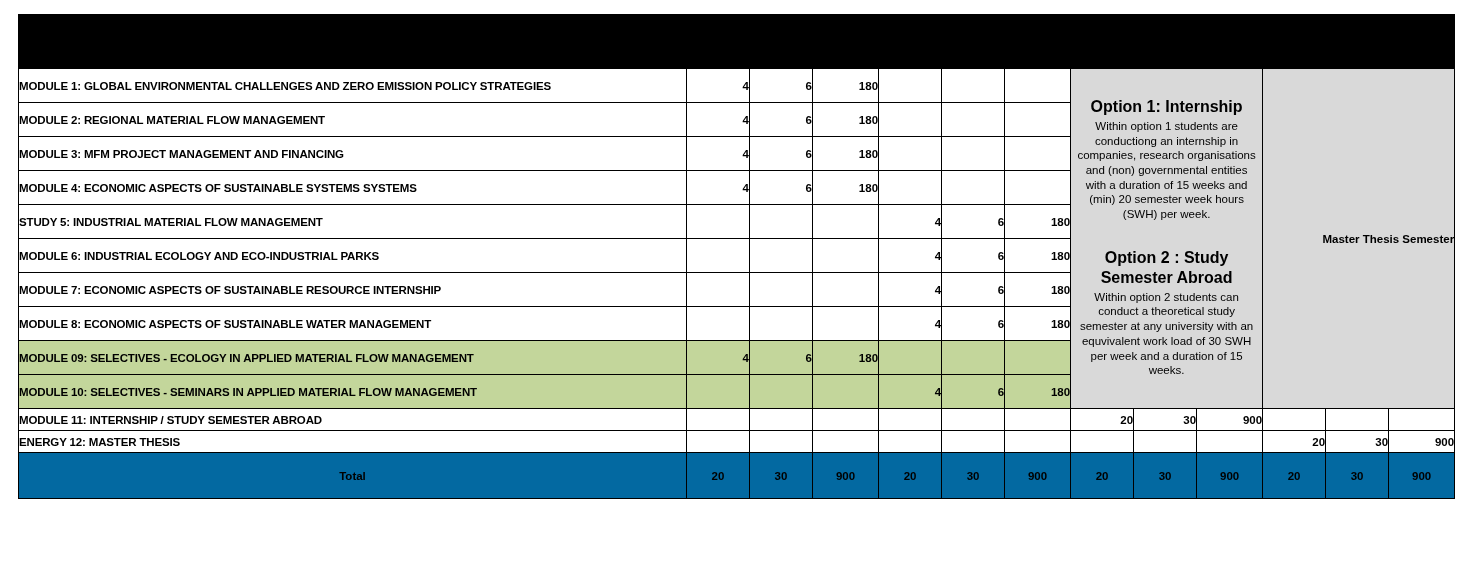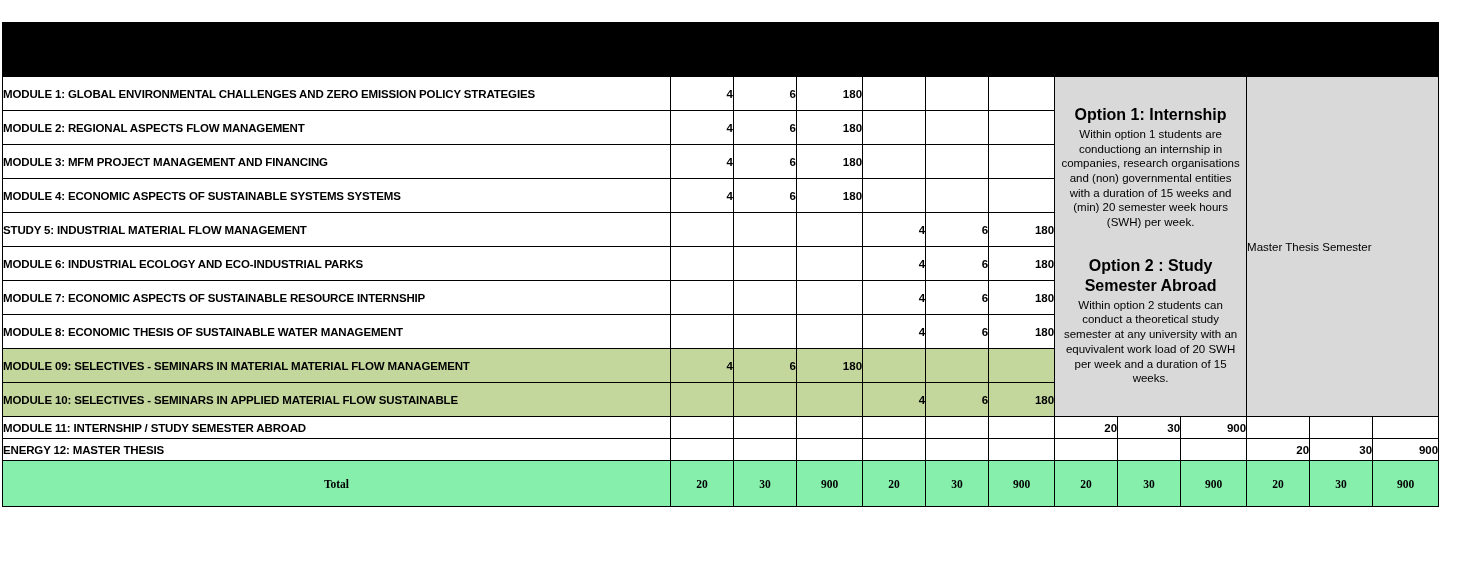--- a/index.html
+++ b/index.html
@@ -10,27 +10,26 @@
   }
   #page {
     position: relative;
     width: 1470px;
     height: 581px;
     background: #ffffff;
     overflow: hidden;
   }
   table.curriculum {
     position: absolute;
-    left: 2px;
+    left: 18px;
     top: 14px;
     width: 1434px;
     border-collapse: collapse;
     table-layout: fixed;
     background: #ffffff;
-    margin-top: 8px;
   }
   table.curriculum td, table.curriculum th {
     border: 1px solid #000000;
     padding: 0;
     vertical-align: middle;
     font-size: 11.5px;
     color: #000000;
   }
 
   
@@ -120,35 +119,34 @@
     margin-bottom: 1px;
   }
   .opt-body {
     display: block;
   }
   .opt-gap {
     display: block;
     height: 26px;
   }
   .thesis-cell {
-    text-align: left;
+    text-align: right;
     font-size: 12px;
-    font-weight: normal;
+    font-weight: bold;
     background: #d9d9d9;
   }
 
   
   .row-total {
     height: 46px;
     background: #808080;
   }
   .row-total td {
-    background: #86efac;
+    background: #0369a1;
     border-color: #000000;
-    font-family: Liberation Serif, serif;
   }
   .cell-total-label {
     text-align: center;
     font-size: 11.5px;
     font-weight: bold;
   }
   .cell-total-num {
     text-align: center;
     font-size: 11.5px;
     font-weight: bold;
@@ -210,27 +208,27 @@
           <td class="cell-num">180</td>
           <td class="cell-num"></td>
           <td class="cell-num"></td>
           <td class="cell-num"></td>
           <td colspan="3" rowspan="10" class="gray-panel">
             <div class="opt-wrap">
               <span class="opt-title">Option 1: Internship</span>
               <span class="opt-body">Within option 1 students are conductiong an internship in companies, research organisations and (non) governmental entities with a duration of 15 weeks and (min) 20 semester week hours (SWH) per week.</span>
               <span class="opt-gap"></span>
               <span class="opt-title">Option 2 : Study Semester Abroad</span>
-              <span class="opt-body">Within option 2 students can conduct a theoretical study semester at any university with an equvivalent work load of 20 SWH per week and a duration of 15 weeks.</span>
+              <span class="opt-body">Within option 2 students can conduct a theoretical study semester at any university with an equvivalent work load of 30 SWH per week and a duration of 15 weeks.</span>
             </div>
           </td>
           <td colspan="3" rowspan="10" class="thesis-cell">Master Thesis Semester</td>
         </tr>
         <tr class="row-module">
-          <td class="cell-module ">MODULE 2: REGIONAL ASPECTS FLOW MANAGEMENT</td>
+          <td class="cell-module ">MODULE 2: REGIONAL MATERIAL FLOW MANAGEMENT</td>
           <td class="cell-num">4</td>
           <td class="cell-num">6</td>
           <td class="cell-num">180</td>
           <td class="cell-num"></td>
           <td class="cell-num"></td>
           <td class="cell-num"></td>
         </tr>
         <tr class="row-module">
           <td class="cell-module ">MODULE 3: MFM PROJECT MANAGEMENT AND FINANCING</td>
           <td class="cell-num">4</td>
@@ -270,39 +268,39 @@
         <tr class="row-module">
           <td class="cell-module ">MODULE 7: ECONOMIC ASPECTS OF SUSTAINABLE RESOURCE INTERNSHIP</td>
           <td class="cell-num"></td>
           <td class="cell-num"></td>
           <td class="cell-num"></td>
           <td class="cell-num">4</td>
           <td class="cell-num">6</td>
           <td class="cell-num">180</td>
         </tr>
         <tr class="row-module">
-          <td class="cell-module ">MODULE 8: ECONOMIC THESIS OF SUSTAINABLE WATER MANAGEMENT</td>
-          <td class="cell-num"></td>
-          <td class="cell-num"></td>
-          <td class="cell-num"></td>
-          <td class="cell-num">4</td>
-          <td class="cell-num">6</td>
-          <td class="cell-num">180</td>
-        </tr>
-        <tr class="row-module">
-          <td class="cell-module green">MODULE 09: SELECTIVES - SEMINARS IN MATERIAL MATERIAL FLOW MANAGEMENT</td>
+          <td class="cell-module ">MODULE 8: ECONOMIC ASPECTS OF SUSTAINABLE WATER MANAGEMENT</td>
+          <td class="cell-num"></td>
+          <td class="cell-num"></td>
+          <td class="cell-num"></td>
+          <td class="cell-num">4</td>
+          <td class="cell-num">6</td>
+          <td class="cell-num">180</td>
+        </tr>
+        <tr class="row-module">
+          <td class="cell-module green">MODULE 09: SELECTIVES - ECOLOGY IN APPLIED MATERIAL FLOW MANAGEMENT</td>
           <td class="cell-num green">4</td>
           <td class="cell-num green">6</td>
           <td class="cell-num green">180</td>
           <td class="cell-num green"></td>
           <td class="cell-num green"></td>
           <td class="cell-num green"></td>
         </tr>
         <tr class="row-module">
-          <td class="cell-module green">MODULE 10: SELECTIVES - SEMINARS IN APPLIED MATERIAL FLOW SUSTAINABLE</td>
+          <td class="cell-module green">MODULE 10: SELECTIVES - SEMINARS IN APPLIED MATERIAL FLOW MANAGEMENT</td>
           <td class="cell-num green"></td>
           <td class="cell-num green"></td>
           <td class="cell-num green"></td>
           <td class="cell-num green">4</td>
           <td class="cell-num green">6</td>
           <td class="cell-num green">180</td>
         </tr>
         <tr class="row-slim">
           <td class="cell-module">MODULE 11: INTERNSHIP / STUDY SEMESTER ABROAD</td>
           <td class="cell-num"></td>

